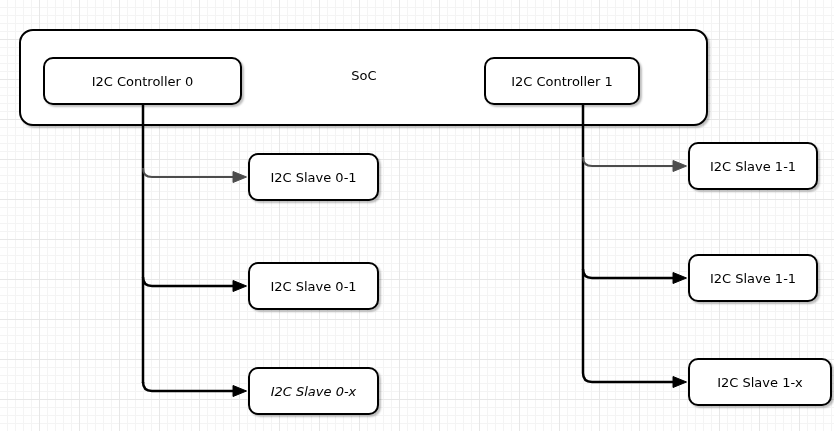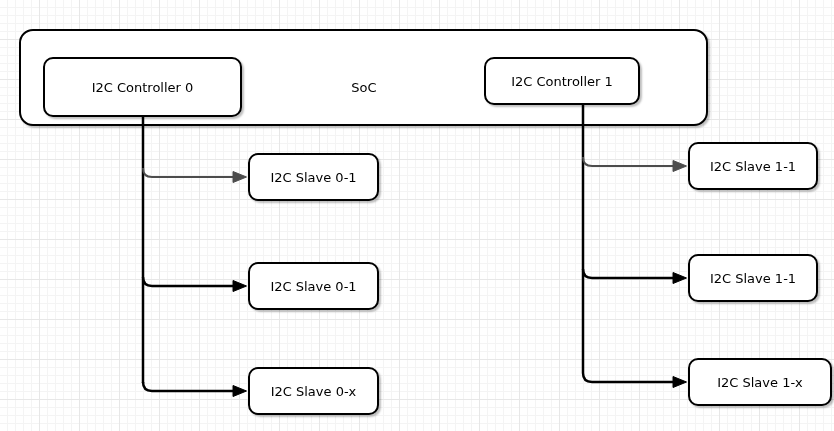--- a/index.html
+++ b/index.html
@@ -46,26 +46,26 @@
   }
   .container-label {
     position: absolute;
     font-size: 13px;
     color: #000000;
     transform: translateX(-50%);
     white-space: nowrap;
   }
   
   #soc        { left: 19px;  top: 29px;  width: 689px; height: 97px; }
-  #soc-label  { left: 364px; top: 80px; }
-  #ctrl0      { left: 43px;  top: 57px;  width: 199px; height: 60px; }
+  #soc-label  { left: 364px; top: 68px; }
+  #ctrl0      { left: 43px;  top: 57px;  width: 199px; height: 48px; }
   #ctrl1      { left: 484px; top: 57px;  width: 156px; height: 48px; }
   #slave01a   { left: 248px; top: 153px; width: 131px; height: 48px; }
   #slave01b   { left: 248px; top: 262px; width: 131px; height: 48px; }
-  #slave0x    { left: 248px; top: 367px; width: 131px; height: 48px; }
+  #slave0x    { left: 248px; top: 367px; width: 131px; height: 48px; font-style: italic; }
   #slave11a   { left: 688px; top: 142px; width: 130px; height: 48px; }
   #slave11b   { left: 688px; top: 254px; width: 130px; height: 48px; }
   #slave1x    { left: 688px; top: 358px; width: 144px; height: 48px; }
   #edge-layer {
     position: absolute;
     left: 0; top: 0;
     width: 834px; height: 431px;
     pointer-events: none;
   }
 </style>

